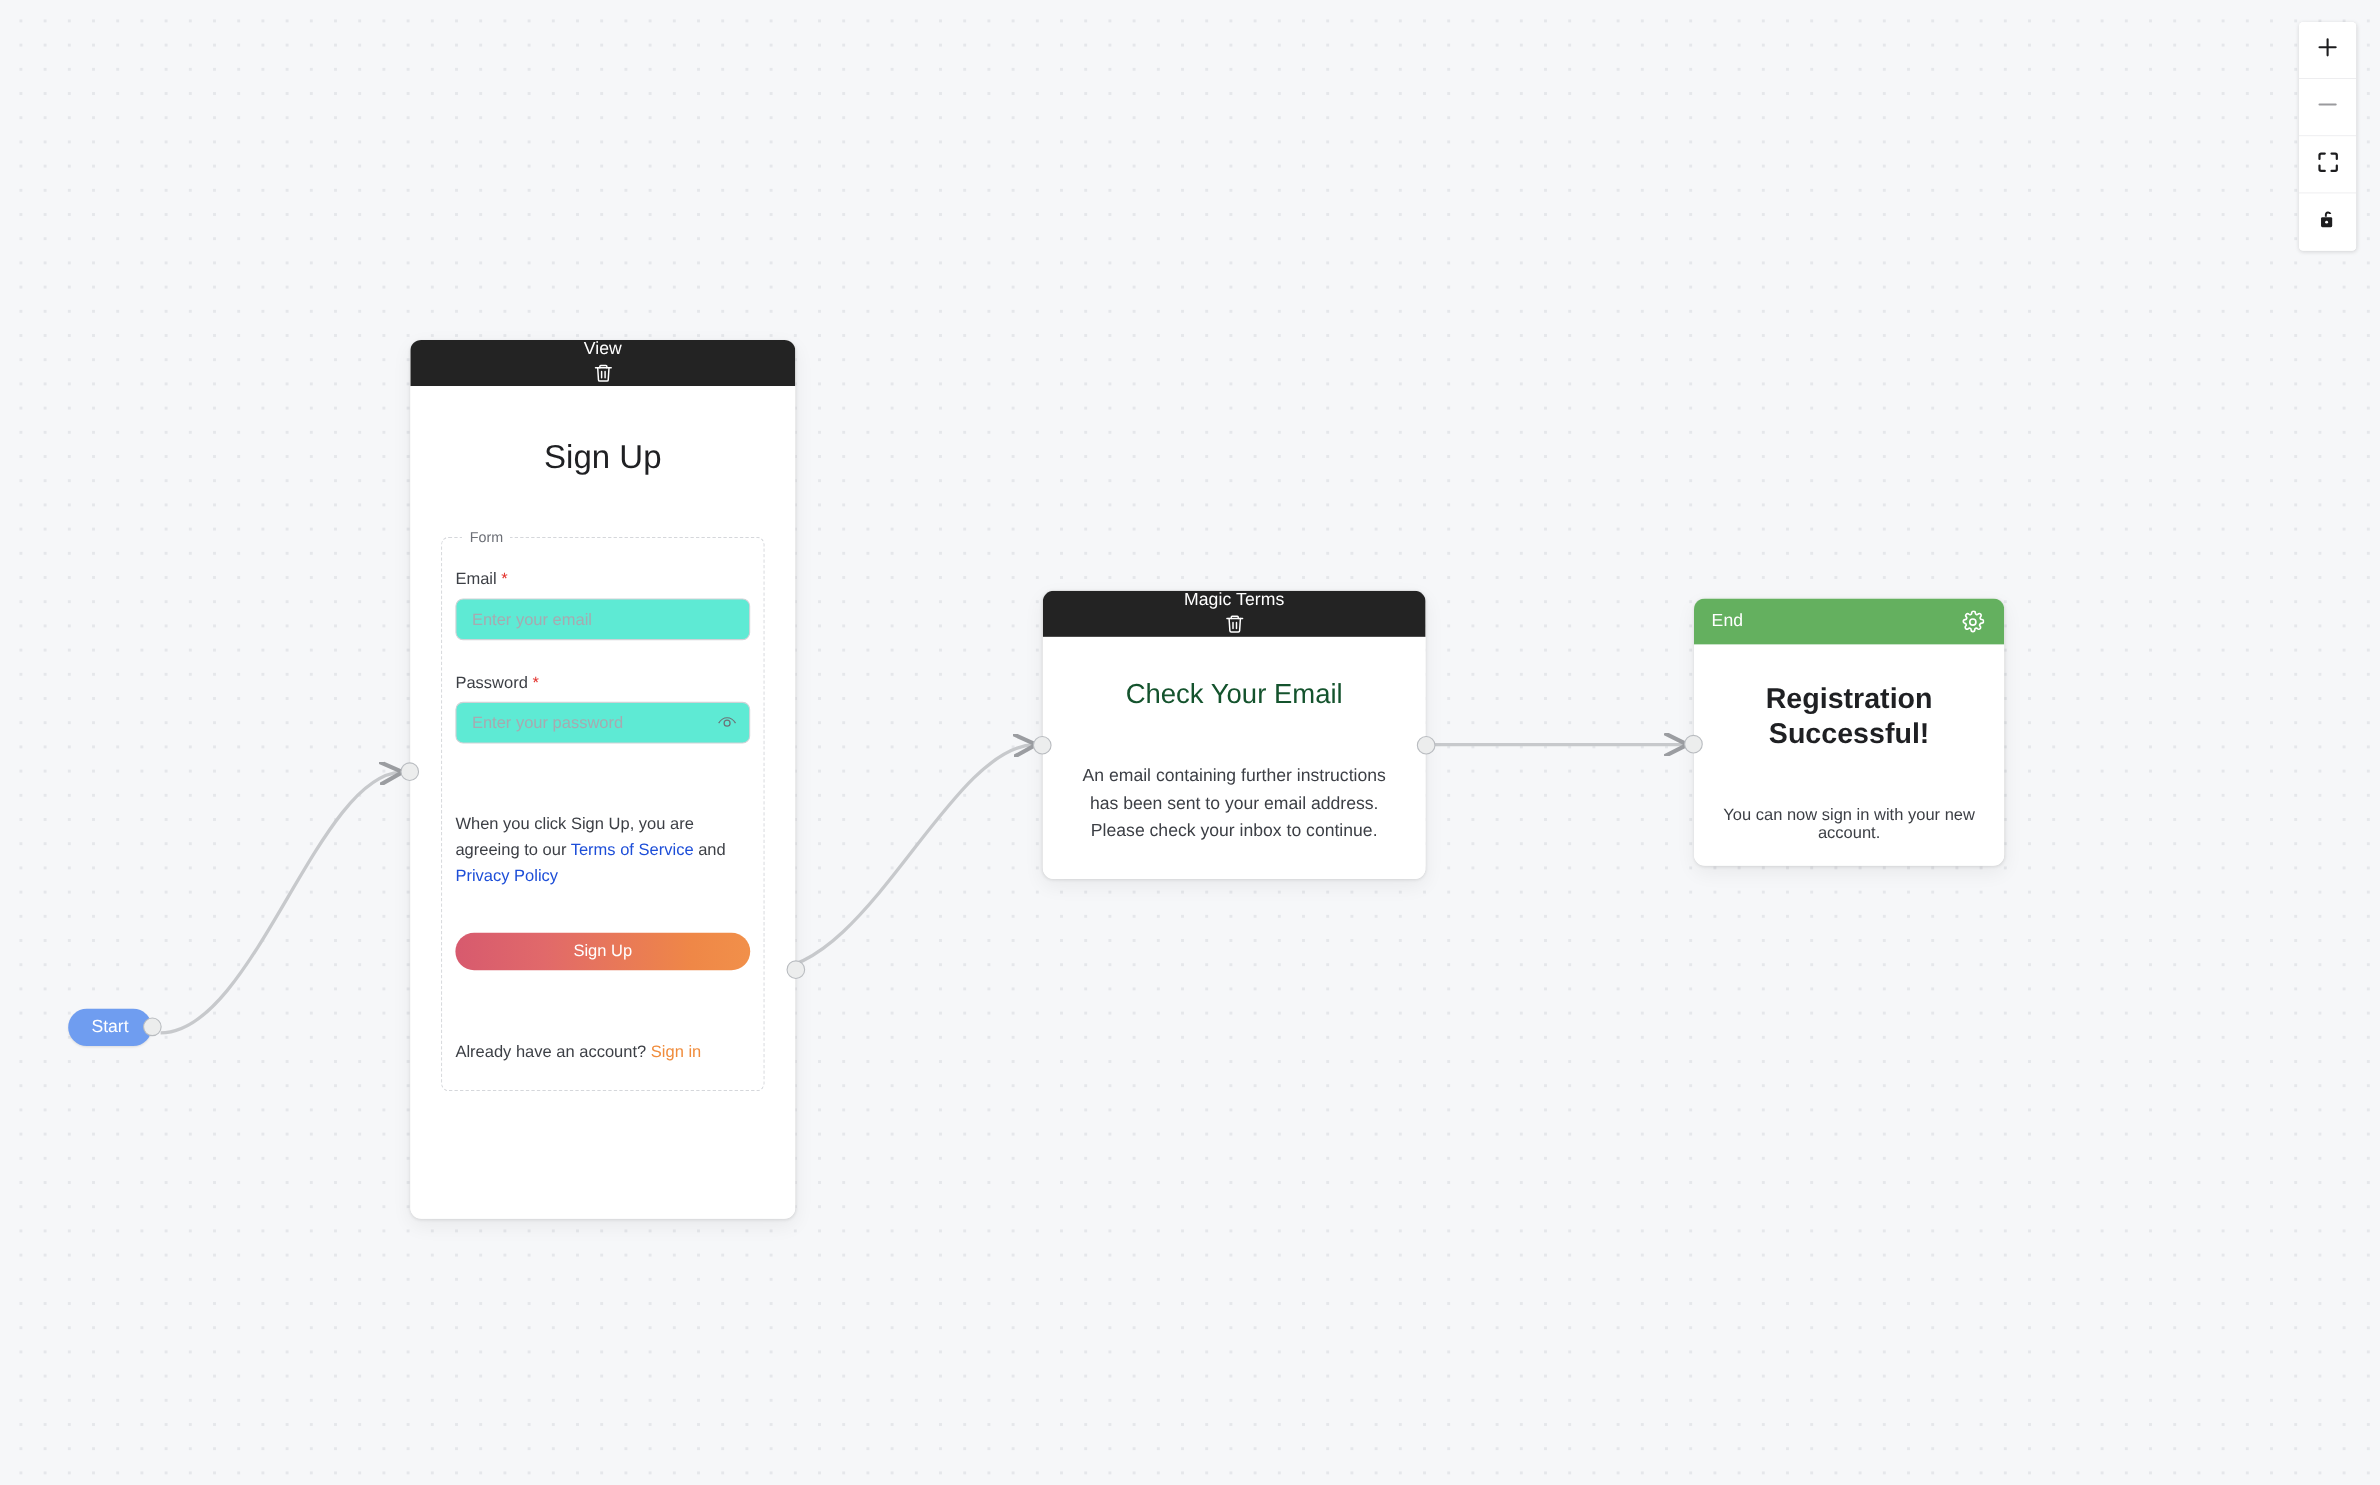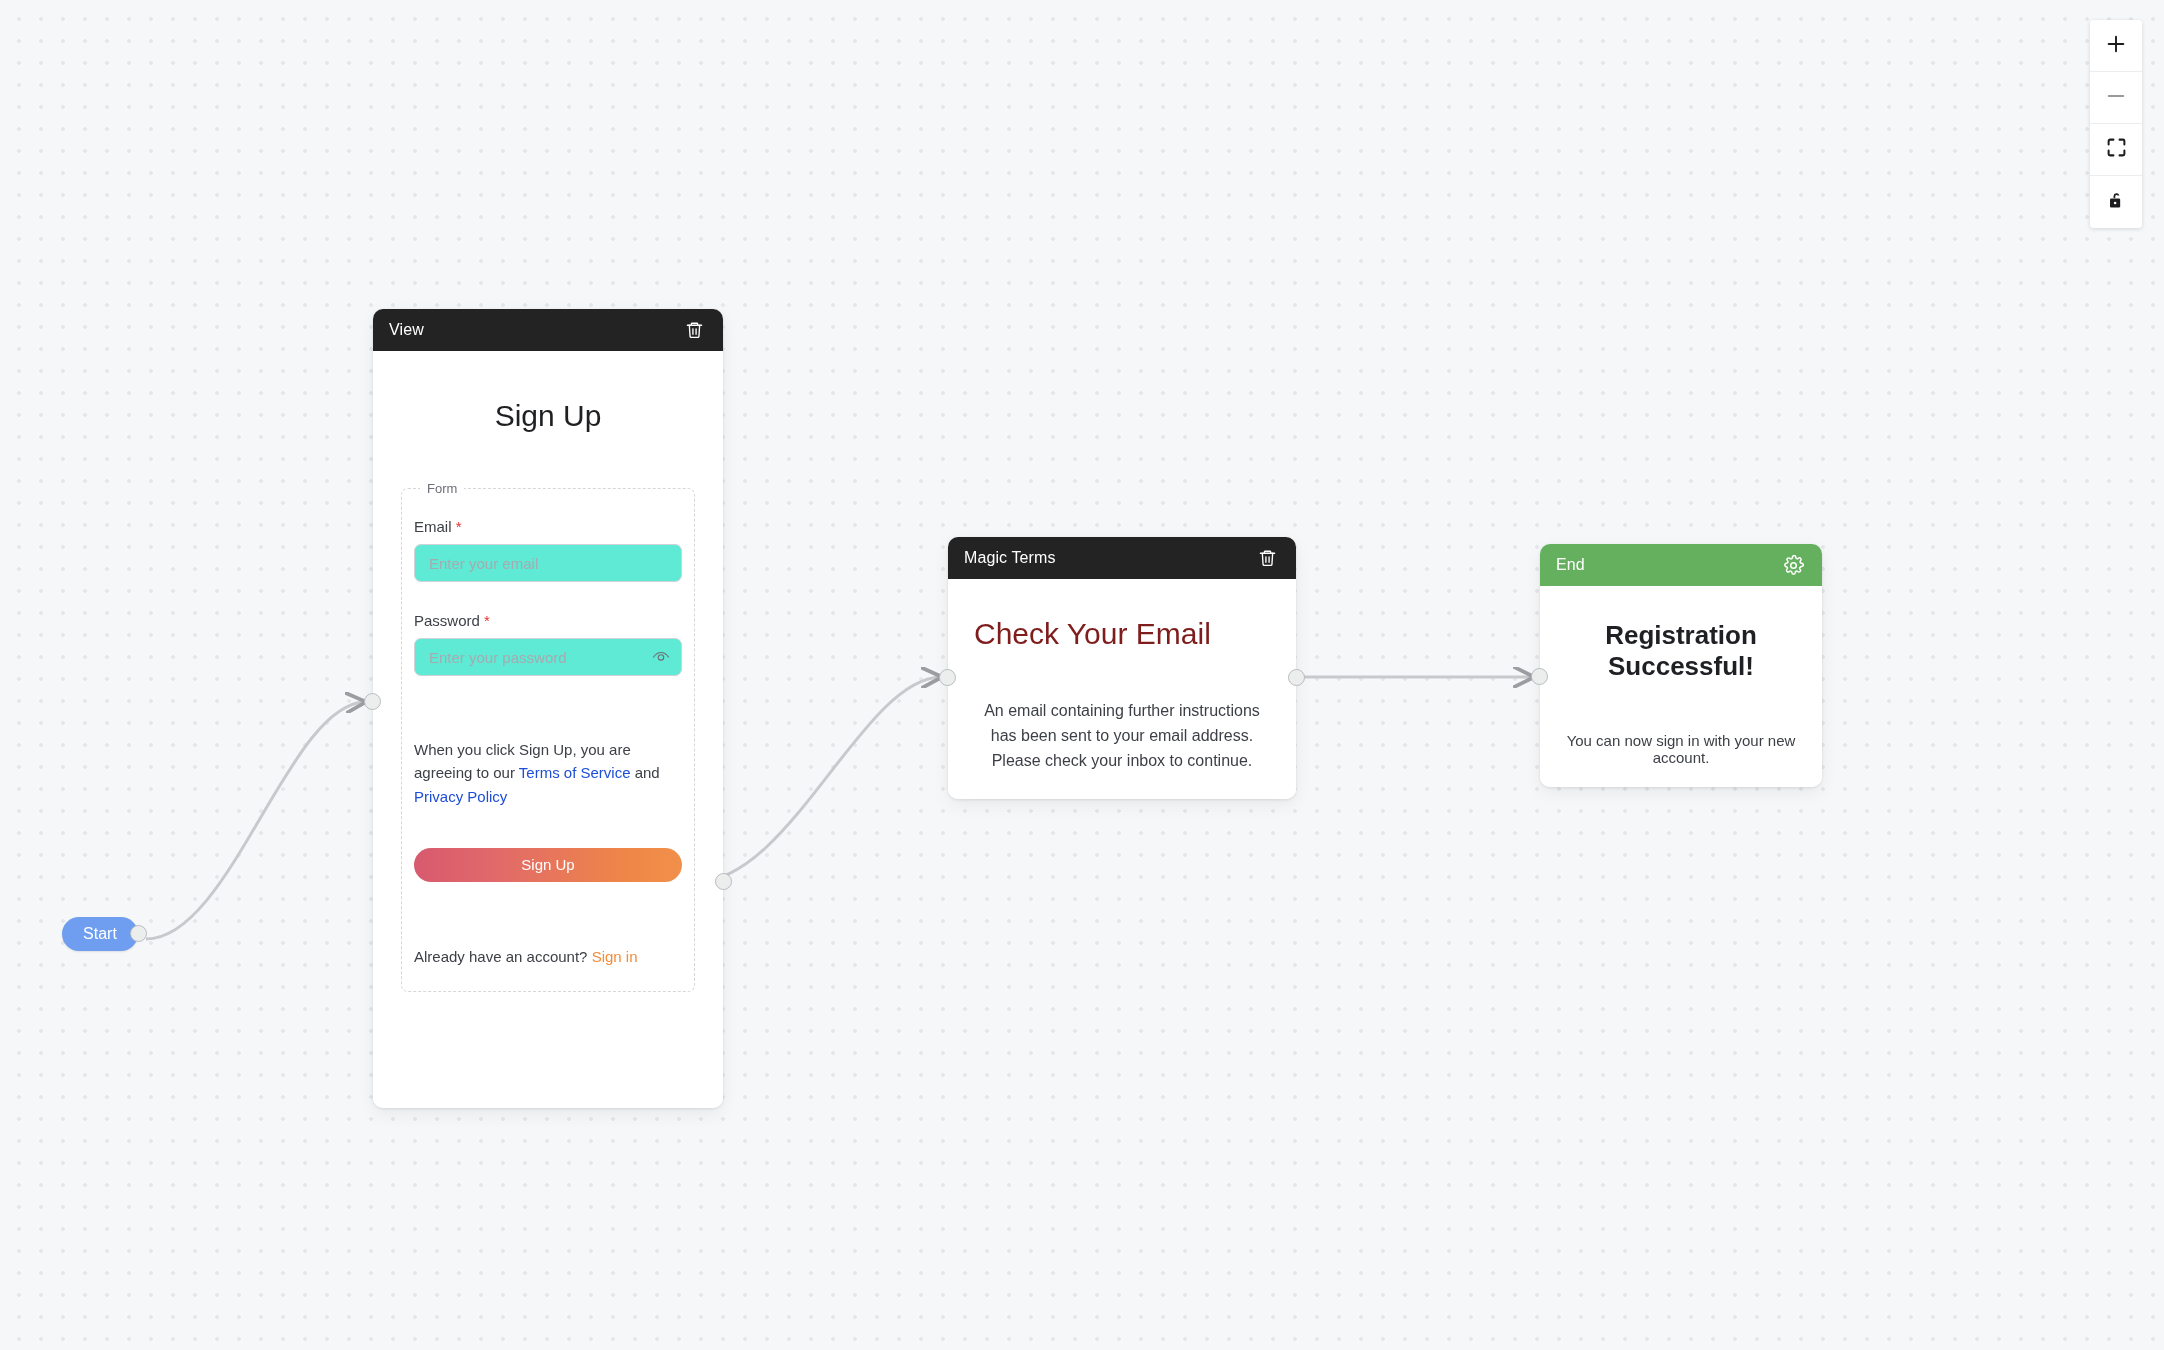--- a/index.html
+++ b/index.html
@@ -29,21 +29,21 @@
     overflow: hidden;
   }
   .node-header {
     height: 42px;
     display: flex; align-items: center; justify-content: space-between;
     padding: 0 16px;
     color: #ffffff;
     font-size: 16px;
     letter-spacing: .1px;
   }
-  .node-header.dark  { background: #232323; }
+  .node-header.dark  { background: #232323; flex-direction: column; }
   .node-header.green { background: #64b05f; }
   .node-body { background: #ffffff; }
 
   .hdr-icon { width: 26px; height: 26px; display: flex; align-items: center; justify-content: center; cursor: pointer; }
   .hdr-icon svg { display: block; }
 
   
   .handle {
     position: absolute;
     width: 17px; height: 17px;
@@ -135,21 +135,21 @@
   .signin-line {
     margin-top: 66px;
     font-size: 15px; color: #3c3f45;
   }
   .signin-link { color: #f08c3c; cursor: pointer; }
 
   
   #magic-node { left: 948px; top: 537px; width: 348px; }
   #magic-node .node-body { padding: 38px 26px 40px; height: 220px; }
   .ml-title {
-    font-size: 30px; color: #7f1d1d; font-weight: 400;
+    text-align: center; font-size: 25px; color: #14532d; font-weight: 400;
     margin-bottom: 48px;
   }
   .ml-text {
     text-align: center; font-size: 16px; line-height: 1.55; color: #3c3f45;
   }
 
   
   #end-node { left: 1540px; top: 544px; width: 282px; }
   #end-node .node-body { padding: 34px 26px 40px; height: 201px; }
   .end-title {

